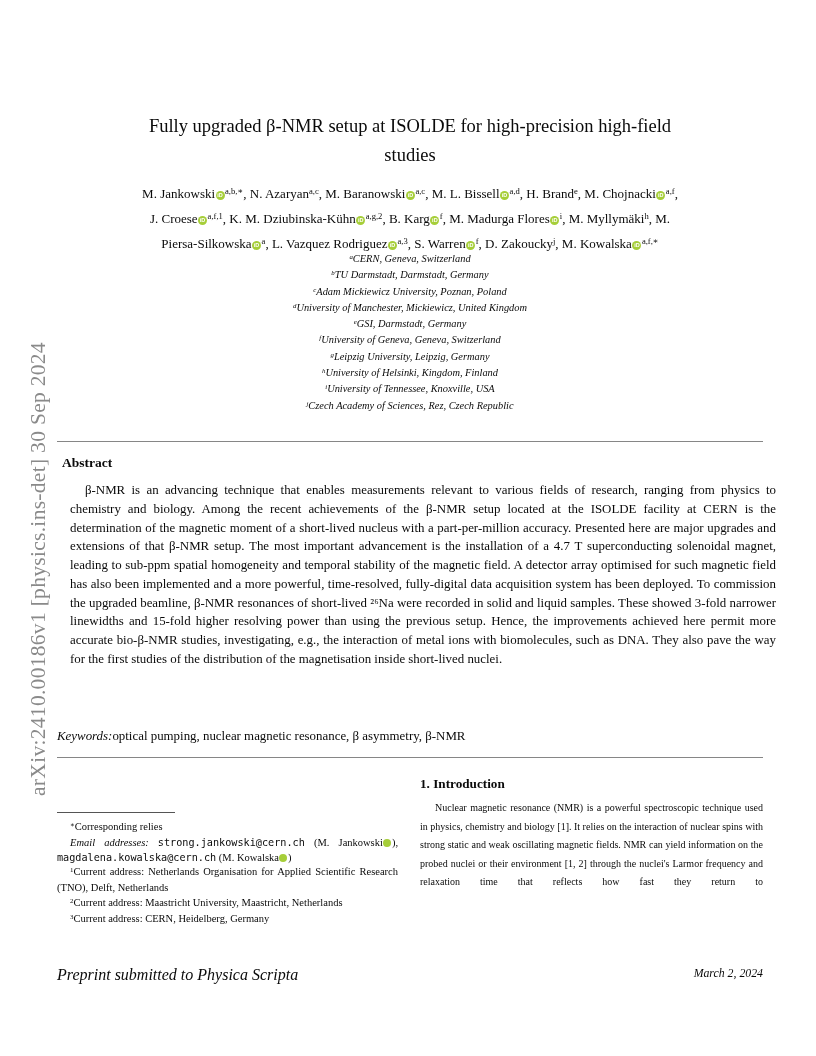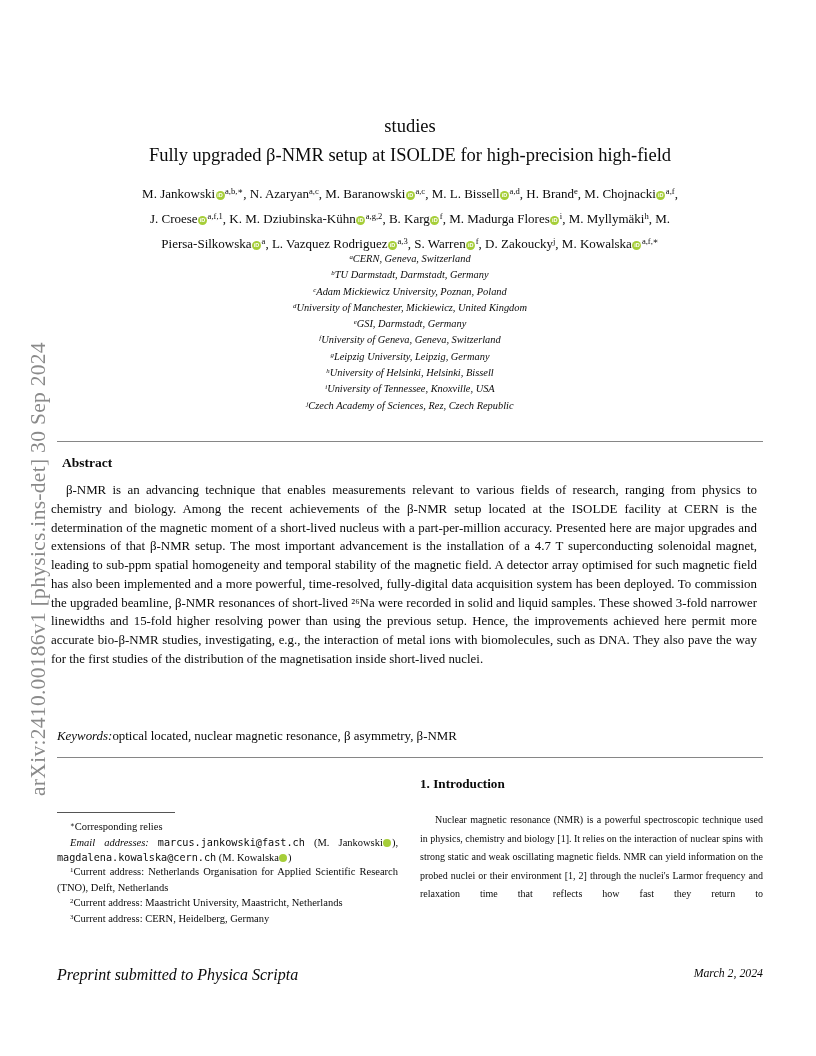--- a/index.html
+++ b/index.html
@@ -33,90 +33,90 @@
     background:#A6CE39;color:#ffffff;
     font:bold 5.5px/9px "Liberation Sans",sans-serif;
     font-style:normal;text-align:center;vertical-align:1.5px;
     margin:0 0.5px;
   }
   .rule{position:absolute;left:57px;width:706px;border-top:1.4px solid #868686;}
   .rule-abstract{top:441px;}
   .rule-keywords{top:757px;}
   .abstract-heading{position:absolute;top:455px;left:62px;font-weight:bold;font-size:13.5px;}
   .abstract-text{
-    position:absolute;top:481px;left:51px;width:706px;
+    position:absolute;top:481px;left:70px;width:706px;
     font-size:12.9px;line-height:18.75px;
     text-align:justify;text-indent:15px;
   }
   .keywords-line{position:absolute;top:729px;left:57px;width:706px;font-size:12.9px;}
   .keywords-line .it{}
   .it{font-style:italic;}
   .mono{font-family:"DejaVu Sans Mono","Liberation Mono",monospace;font-size:0.97em;}
   .intro-col{position:absolute;top:776px;left:420px;width:343px;}
-  .intro-heading{font-weight:bold;font-size:13.2px;margin-bottom:19px;}
+  .intro-heading{font-weight:bold;font-size:13.2px;margin-bottom:7px;}
   .intro-text{
     font-size:10px;line-height:18.6px;
     text-align:justify;text-align-last:justify;text-indent:15px;
   }
   .footnotes{position:absolute;top:812px;left:57px;width:341px;font-size:10.5px;line-height:14.8px;}
   .fn-rule{width:118px;border-top:1px solid #555;margin-bottom:7px;}
   .fn-par{text-indent:13px;text-align:justify;}
   .footnotes .orcid{width:8px;height:8px;line-height:8px;font-size:5px;vertical-align:1px;}
   .footer-left{position:absolute;top:966px;left:57px;font-style:italic;font-size:16px;}
   .footer-right{position:absolute;top:966px;right:53px;font-style:italic;font-size:11.8px;}
 </style>
 </head>
 <body>
 
 <div class="page">
 
   <div class="banner">arXiv:2410.00186v1 [physics.ins-det] 30 Sep 2024</div>
 
   <div class="title-block">
+    <div>Fully upgraded β-NMR setup at ISOLDE for high-precision high-field</div>
     <div>studies</div>
-    <div>Fully upgraded β-NMR setup at ISOLDE for high-precision high-field</div>
   </div>
 
   <div class="authors-block">
     <div><span>M. Jankowski</span><span class="orcid">iD</span><span class="sup">a,b,∗</span><span>, N. Azaryan</span><span class="sup">a,c</span><span>, M. Baranowski</span><span class="orcid">iD</span><span class="sup">a,c</span><span>, M. L. Bissell</span><span class="orcid">iD</span><span class="sup">a,d</span><span>, H. Brand</span><span class="sup">e</span><span>, M. Chojnacki</span><span class="orcid">iD</span><span class="sup">a,f</span><span>,</span></div>
     <div><span>J. Croese</span><span class="orcid">iD</span><span class="sup">a,f,1</span><span>, K. M. Dziubinska-Kühn</span><span class="orcid">iD</span><span class="sup">a,g,2</span><span>, B. Karg</span><span class="orcid">iD</span><span class="sup">f</span><span>, M. Madurga Flores</span><span class="orcid">iD</span><span class="sup">i</span><span>, M. Myllymäki</span><span class="sup">h</span><span>, M.</span></div>
     <div><span>Piersa-Silkowska</span><span class="orcid">iD</span><span class="sup">a</span><span>, L. Vazquez Rodriguez</span><span class="orcid">iD</span><span class="sup">a,3</span><span>, S. Warren</span><span class="orcid">iD</span><span class="sup">f</span><span>, D. Zakoucky</span><span class="sup">j</span><span>, M. Kowalska</span><span class="orcid">iD</span><span class="sup">a,f,∗</span></div>
   </div>
 
   <div class="affils-block">
     <div><span class="sup">a</span><span>CERN, Geneva, Switzerland</span></div>
     <div><span class="sup">b</span><span>TU Darmstadt, Darmstadt, Germany</span></div>
     <div><span class="sup">c</span><span>Adam Mickiewicz University, Poznan, Poland</span></div>
     <div><span class="sup">d</span><span>University of Manchester, Mickiewicz, United Kingdom</span></div>
     <div><span class="sup">e</span><span>GSI, Darmstadt, Germany</span></div>
     <div><span class="sup">f</span><span>University of Geneva, Geneva, Switzerland</span></div>
     <div><span class="sup">g</span><span>Leipzig University, Leipzig, Germany</span></div>
-    <div><span class="sup">h</span><span>University of Helsinki, Helsinki, Bissell</span></div>
+    <div><span class="sup">h</span><span>University of Helsinki, Kingdom, Finland</span></div>
     <div><span class="sup">i</span><span>University of Tennessee, Knoxville, USA</span></div>
     <div><span class="sup">j</span><span>Czech Academy of Sciences, Rez, Czech Republic</span></div>
   </div>
 
   <div class="rule rule-abstract"></div>
 
   <div class="abstract-heading">Abstract</div>
   <div class="abstract-text">β-NMR is an advancing technique that enables measurements relevant to various fields of research, ranging from physics to chemistry and biology. Among the recent achievements of the β-NMR setup located at the ISOLDE facility at CERN is the determination of the magnetic moment of a short-lived nucleus with a part-per-million accuracy. Presented here are major upgrades and extensions of that β-NMR setup. The most important advancement is the installation of a 4.7 T superconducting solenoidal magnet, leading to sub-ppm spatial homogeneity and temporal stability of the magnetic field. A detector array optimised for such magnetic field has also been implemented and a more powerful, time-resolved, fully-digital data acquisition system has been deployed. To commission the upgraded beamline, β-NMR resonances of short-lived ²⁶Na were recorded in solid and liquid samples. These showed 3-fold narrower linewidths and 15-fold higher resolving power than using the previous setup. Hence, the improvements achieved here permit more accurate bio-β-NMR studies, investigating, e.g., the interaction of metal ions with biomolecules, such as DNA. They also pave the way for the first studies of the distribution of the magnetisation inside short-lived nuclei.</div>
 
-  <div class="keywords-line"><span class="it">Keywords:</span><span>optical located, nuclear magnetic resonance, β asymmetry, β-NMR</span></div>
+  <div class="keywords-line"><span class="it">Keywords:</span><span>optical pumping, nuclear magnetic resonance, β asymmetry, β-NMR</span></div>
 
   <div class="rule rule-keywords"></div>
 
   <div class="intro-col">
     <div class="intro-heading">1. Introduction</div>
     <div class="intro-text">Nuclear magnetic resonance (NMR) is a powerful spectroscopic technique used in physics, chemistry and biology [1]. It relies on the interaction of nuclear spins with strong static and weak oscillating magnetic fields. NMR can yield information on the probed nuclei or their environment [1, 2] through the nuclei's Larmor frequency and relaxation time that reflects how fast they return to</div>
   </div>
 
   <div class="footnotes">
     <div class="fn-rule"></div>
     <div class="fn-par"><span class="sup">∗</span><span>Corresponding relies</span></div>
-    <div class="fn-par"><span class="it">Email addresses: </span><span class="mono">marcus.jankowski@fast.ch</span><span> (M. Jankowski</span><span class="orcid">iD</span><span>), </span><span class="mono">magdalena.kowalska@cern.ch</span><span> (M. Kowalska</span><span class="orcid">iD</span><span>)</span></div>
+    <div class="fn-par"><span class="it">Email addresses: </span><span class="mono">strong.jankowski@cern.ch</span><span> (M. Jankowski</span><span class="orcid">iD</span><span>), </span><span class="mono">magdalena.kowalska@cern.ch</span><span> (M. Kowalska</span><span class="orcid">iD</span><span>)</span></div>
     <div class="fn-par"><span class="sup">1</span><span>Current address: Netherlands Organisation for Applied Scientific Research (TNO), Delft, Netherlands</span></div>
     <div class="fn-par"><span class="sup">2</span><span>Current address: Maastricht University, Maastricht, Netherlands</span></div>
     <div class="fn-par"><span class="sup">3</span><span>Current address: CERN, Heidelberg, Germany</span></div>
   </div>
 
   <div class="footer-left">Preprint submitted to Physica Scripta</div>
   <div class="footer-right">March 2, 2024</div>
 
 </div>
 

